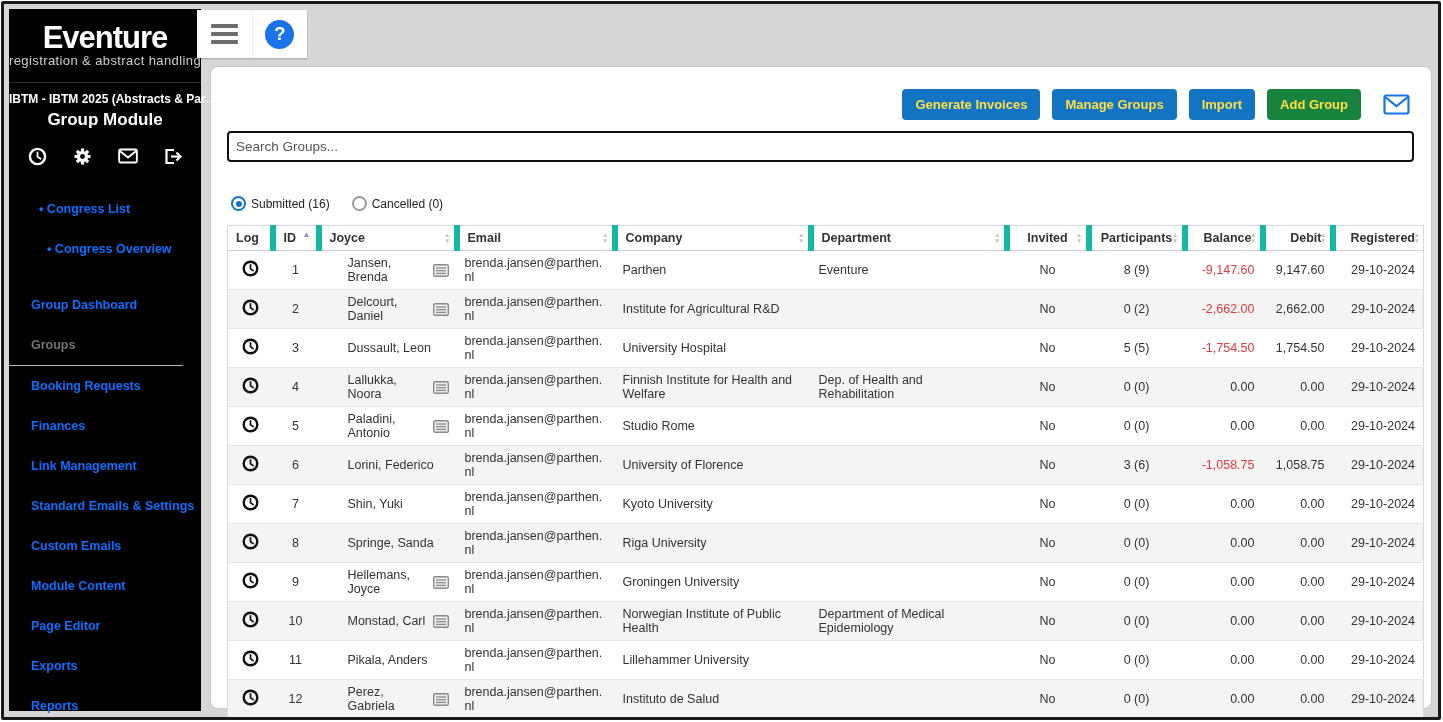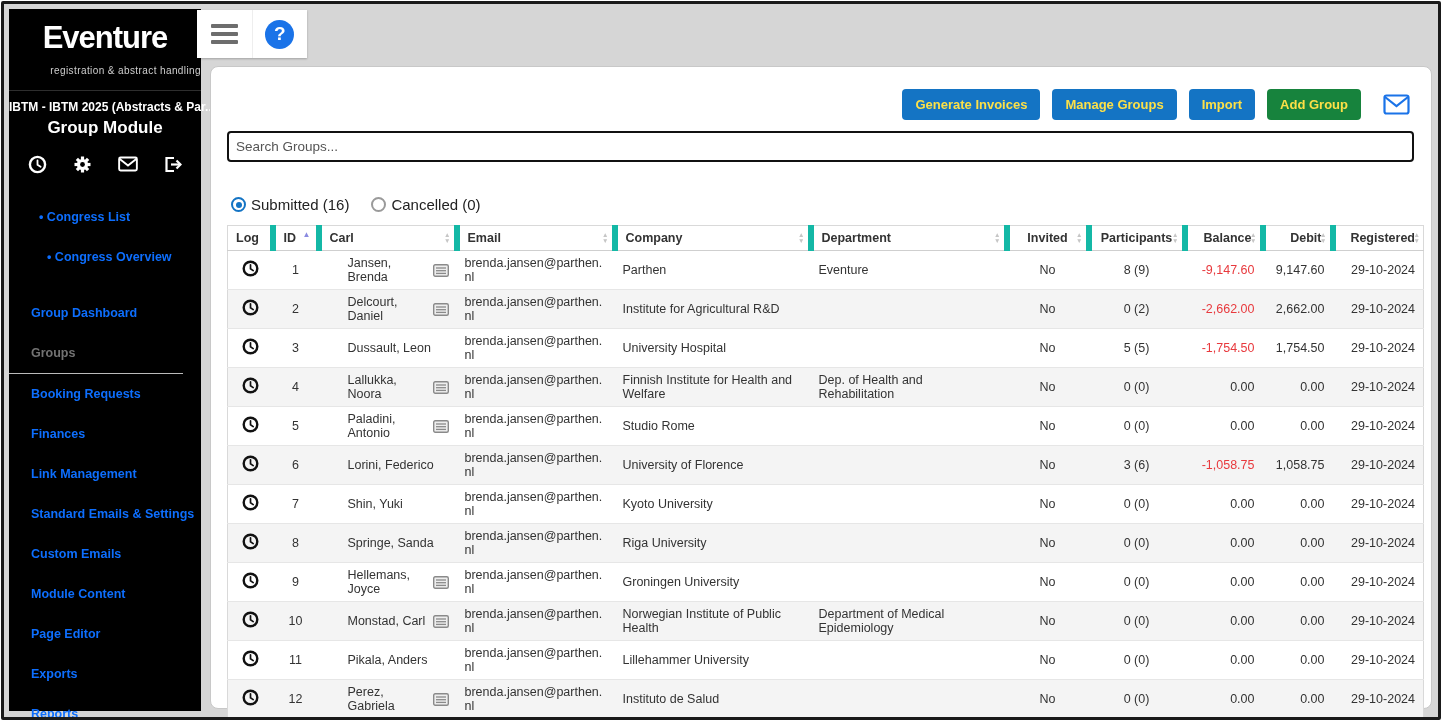--- a/index.html
+++ b/index.html
@@ -3,21 +3,21 @@
 <meta charset="utf-8">
 <style>
   * { margin:0; padding:0; box-sizing:border-box; }
   html,body { width:1443px; height:722px; background:#fff; font-family:"Liberation Sans", sans-serif; overflow:hidden; }
   .frame { position:absolute; left:1px; top:1px; width:1440px; height:719px; border:3px solid #1a1a1a; border-radius:2px; background:#d6d6d6; overflow:hidden; }
 
   
   .sidebar { position:absolute; left:5px; top:5px; bottom:6px; width:192px; background:#000; color:#fff; }
   .logo-wrap { text-align:center; padding-top:14px; padding-bottom:14px; border-bottom:1px solid #2e2e2e; }
   .logo-title { font-size:31px; font-weight:bold; letter-spacing:-1px; color:#fff; line-height:30px; }
-  .logo-sub { font-size:10px; color:#cfcfcf; letter-spacing:.4px; margin-top:12px;text-align:right; }
+  .logo-sub { font-size:13px; color:#cfcfcf; letter-spacing:.4px; margin-top:0px; }
   .congress { text-align:center; margin-top:9px; }
   .congress-title { font-size:12px; font-weight:bold; color:#fff; white-space:nowrap; }
   .module-title { font-size:17px; font-weight:bold; color:#fff; margin-top:4px; }
   .side-icons { display:flex; justify-content:center; gap:25px; margin-top:16px; }
   .side-icons .ic { width:20px; height:20px; display:inline-flex; align-items:center; justify-content:center; cursor:pointer; }
   .side-menu { margin-top:36px; }
   .side-item { font-size:12.5px; font-weight:bold; color:#0d6efd; padding-left:22px; margin-bottom:26px; cursor:pointer; white-space:nowrap; }
   .side-item.bullet1 { padding-left:30px; margin-bottom:26px; }
   .side-item.bullet2 { padding-left:38px; margin-bottom:42px; }
   .side-item.active { color:#737373; padding-bottom:13px; margin-bottom:13px; border-bottom:1px solid #bbb; margin-right:18px; }
@@ -30,21 +30,21 @@
   .hamburger div { height:4px; background:#6d6d6d; border-radius:1px; margin:4px 0; }
   .helpdot { width:29px; height:29px; border-radius:50%; background:#1a73e8; color:#fff; font-weight:bold; font-size:19px; display:flex; align-items:center; justify-content:center; }
 
   
   .card { position:absolute; left:206px; top:62px; right:6px; bottom:8px; background:#fff; border:1px solid #c8c8c8; border-radius:8px; }
   .btn-row { position:absolute; top:22px; right:18px; display:flex; align-items:center; gap:12px; }
   .btn { border:none; border-radius:4px; color:#fde047; font-weight:bold; font-size:13px; padding:8px 13px; cursor:pointer; font-family:"Liberation Sans",sans-serif; }
   .mailbtn { width:30px; height:24px; margin-left:10px; display:flex; align-items:center; cursor:pointer; }
   .searchbox { position:absolute; top:64px; left:16px; right:17px; height:31px; border:2px solid #111; border-radius:4px; font-size:13.5px; padding:0 7px; color:#333; outline:none; font-family:"Liberation Sans",sans-serif; }
   .searchbox::placeholder { color:#555; }
-  .radio-row { position:absolute; top:129px; left:20px; display:flex; gap:22px; font-size:15px; color:#222; }
+  .radio-row { position:absolute; top:129px; left:20px; display:flex; gap:22px; font-size:12px; color:#222; }
   .radio-opt { display:flex; align-items:center; gap:5px; cursor:pointer; }
   .rdot { width:15px; height:15px; border-radius:50%; border:2px solid #9a9a9a; background:#fff; position:relative; }
   .rdot.sel { border-color:#1474c4; }
   .rdot.sel::after { content:""; position:absolute; left:2.5px; top:2.5px; width:6px; height:6px; border-radius:50%; background:#1474c4; }
 
   
   .tablewrap { position:absolute; top:158px; left:16px; right:17px; }
   table { width:100%; border-collapse:collapse; table-layout:fixed; font-size:12.5px; color:#333; border:1px solid #d9d9d9; }
   th { font-weight:bold; text-align:left; padding:5px 8px; border-right:6px solid #14b8a6; border-bottom:1px solid #cfcfcf; white-space:nowrap; position:relative; cursor:pointer; }
   th:last-child { border-right:none; }
@@ -177,21 +177,21 @@
             <col style="width:82px">
             <col style="width:96px">
           <col style="width:78px">
             <col style="width:70px">
             <col style="width:91px">
         </colgroup>
         <thead>
             <tr id="head-row">
               <th><span>Log</span></th>
               <th><span>ID</span><span class="sortup-active">▲</span></th>
-              <th><span>Carl</span><span class="sortpair">
+              <th><span>Joyce</span><span class="sortpair">
                   <span>▲</span>
                   <span>▼</span>
                 </span></th>
               <th><span>Email</span><span class="sortpair">
                   <span>▲</span>
                   <span>▼</span>
                 </span></th>
               <th><span>Company</span><span class="sortpair">
                   <span>▲</span>
                   <span>▼</span>

